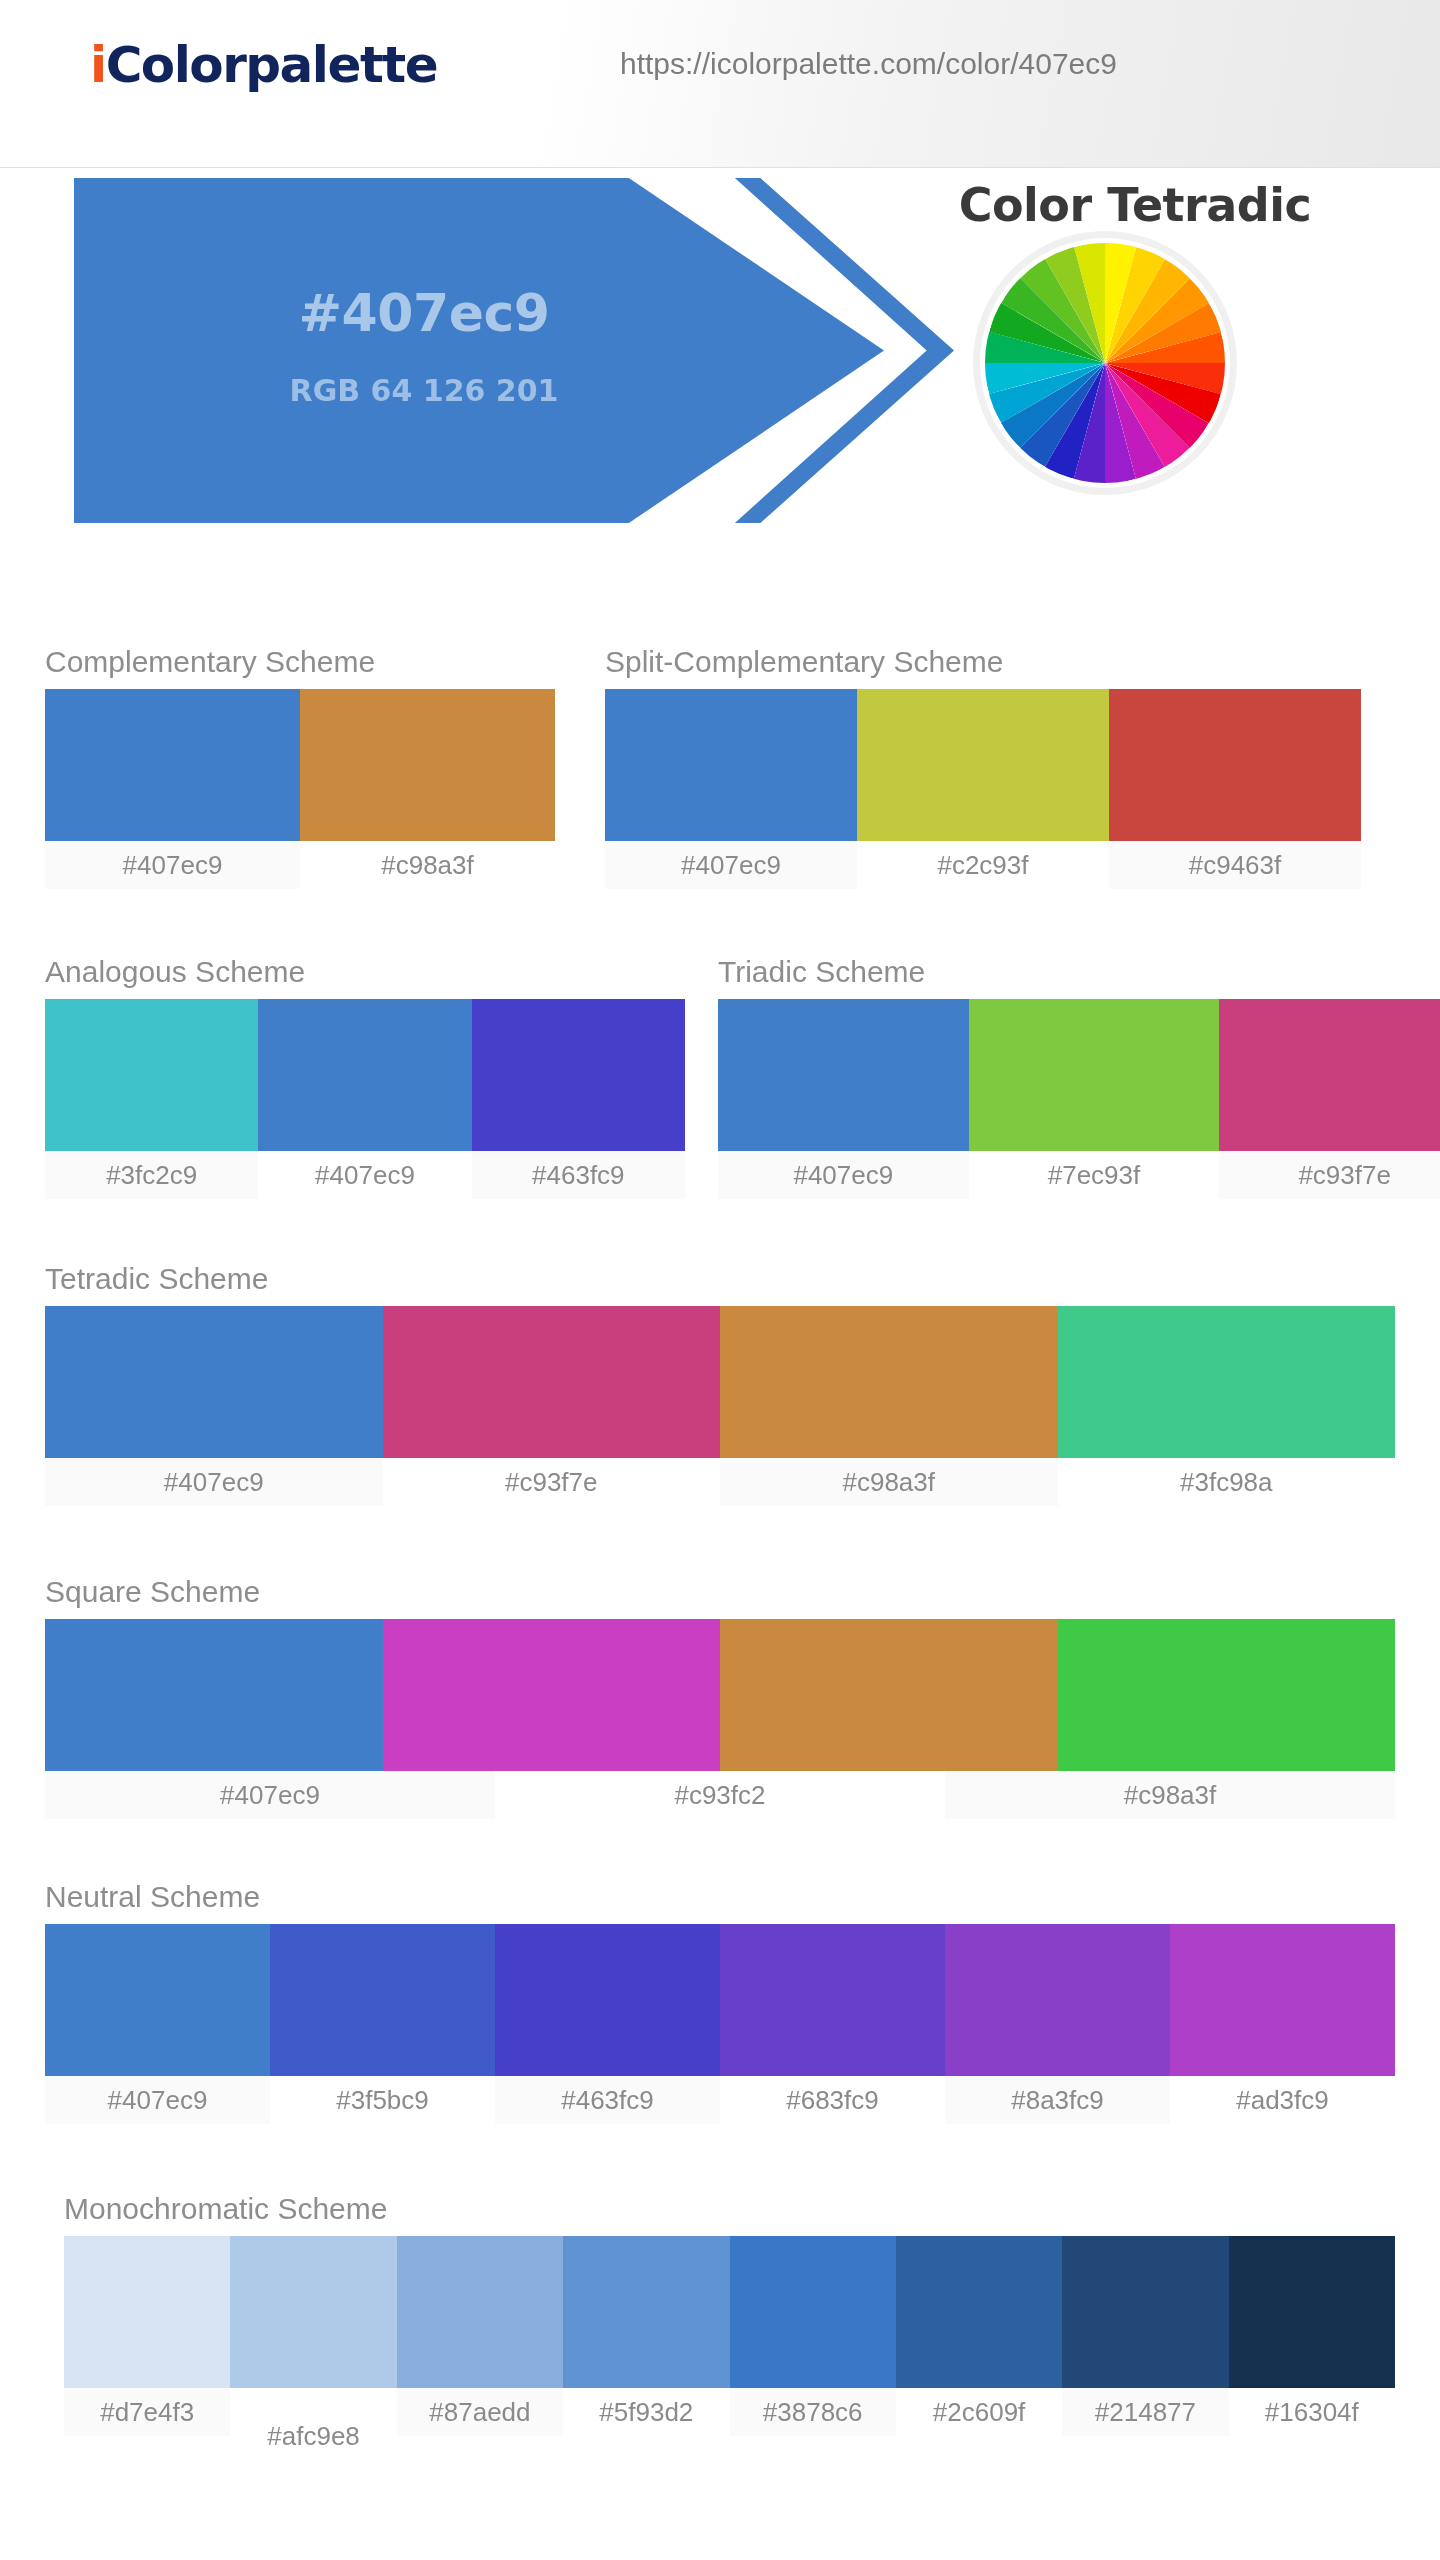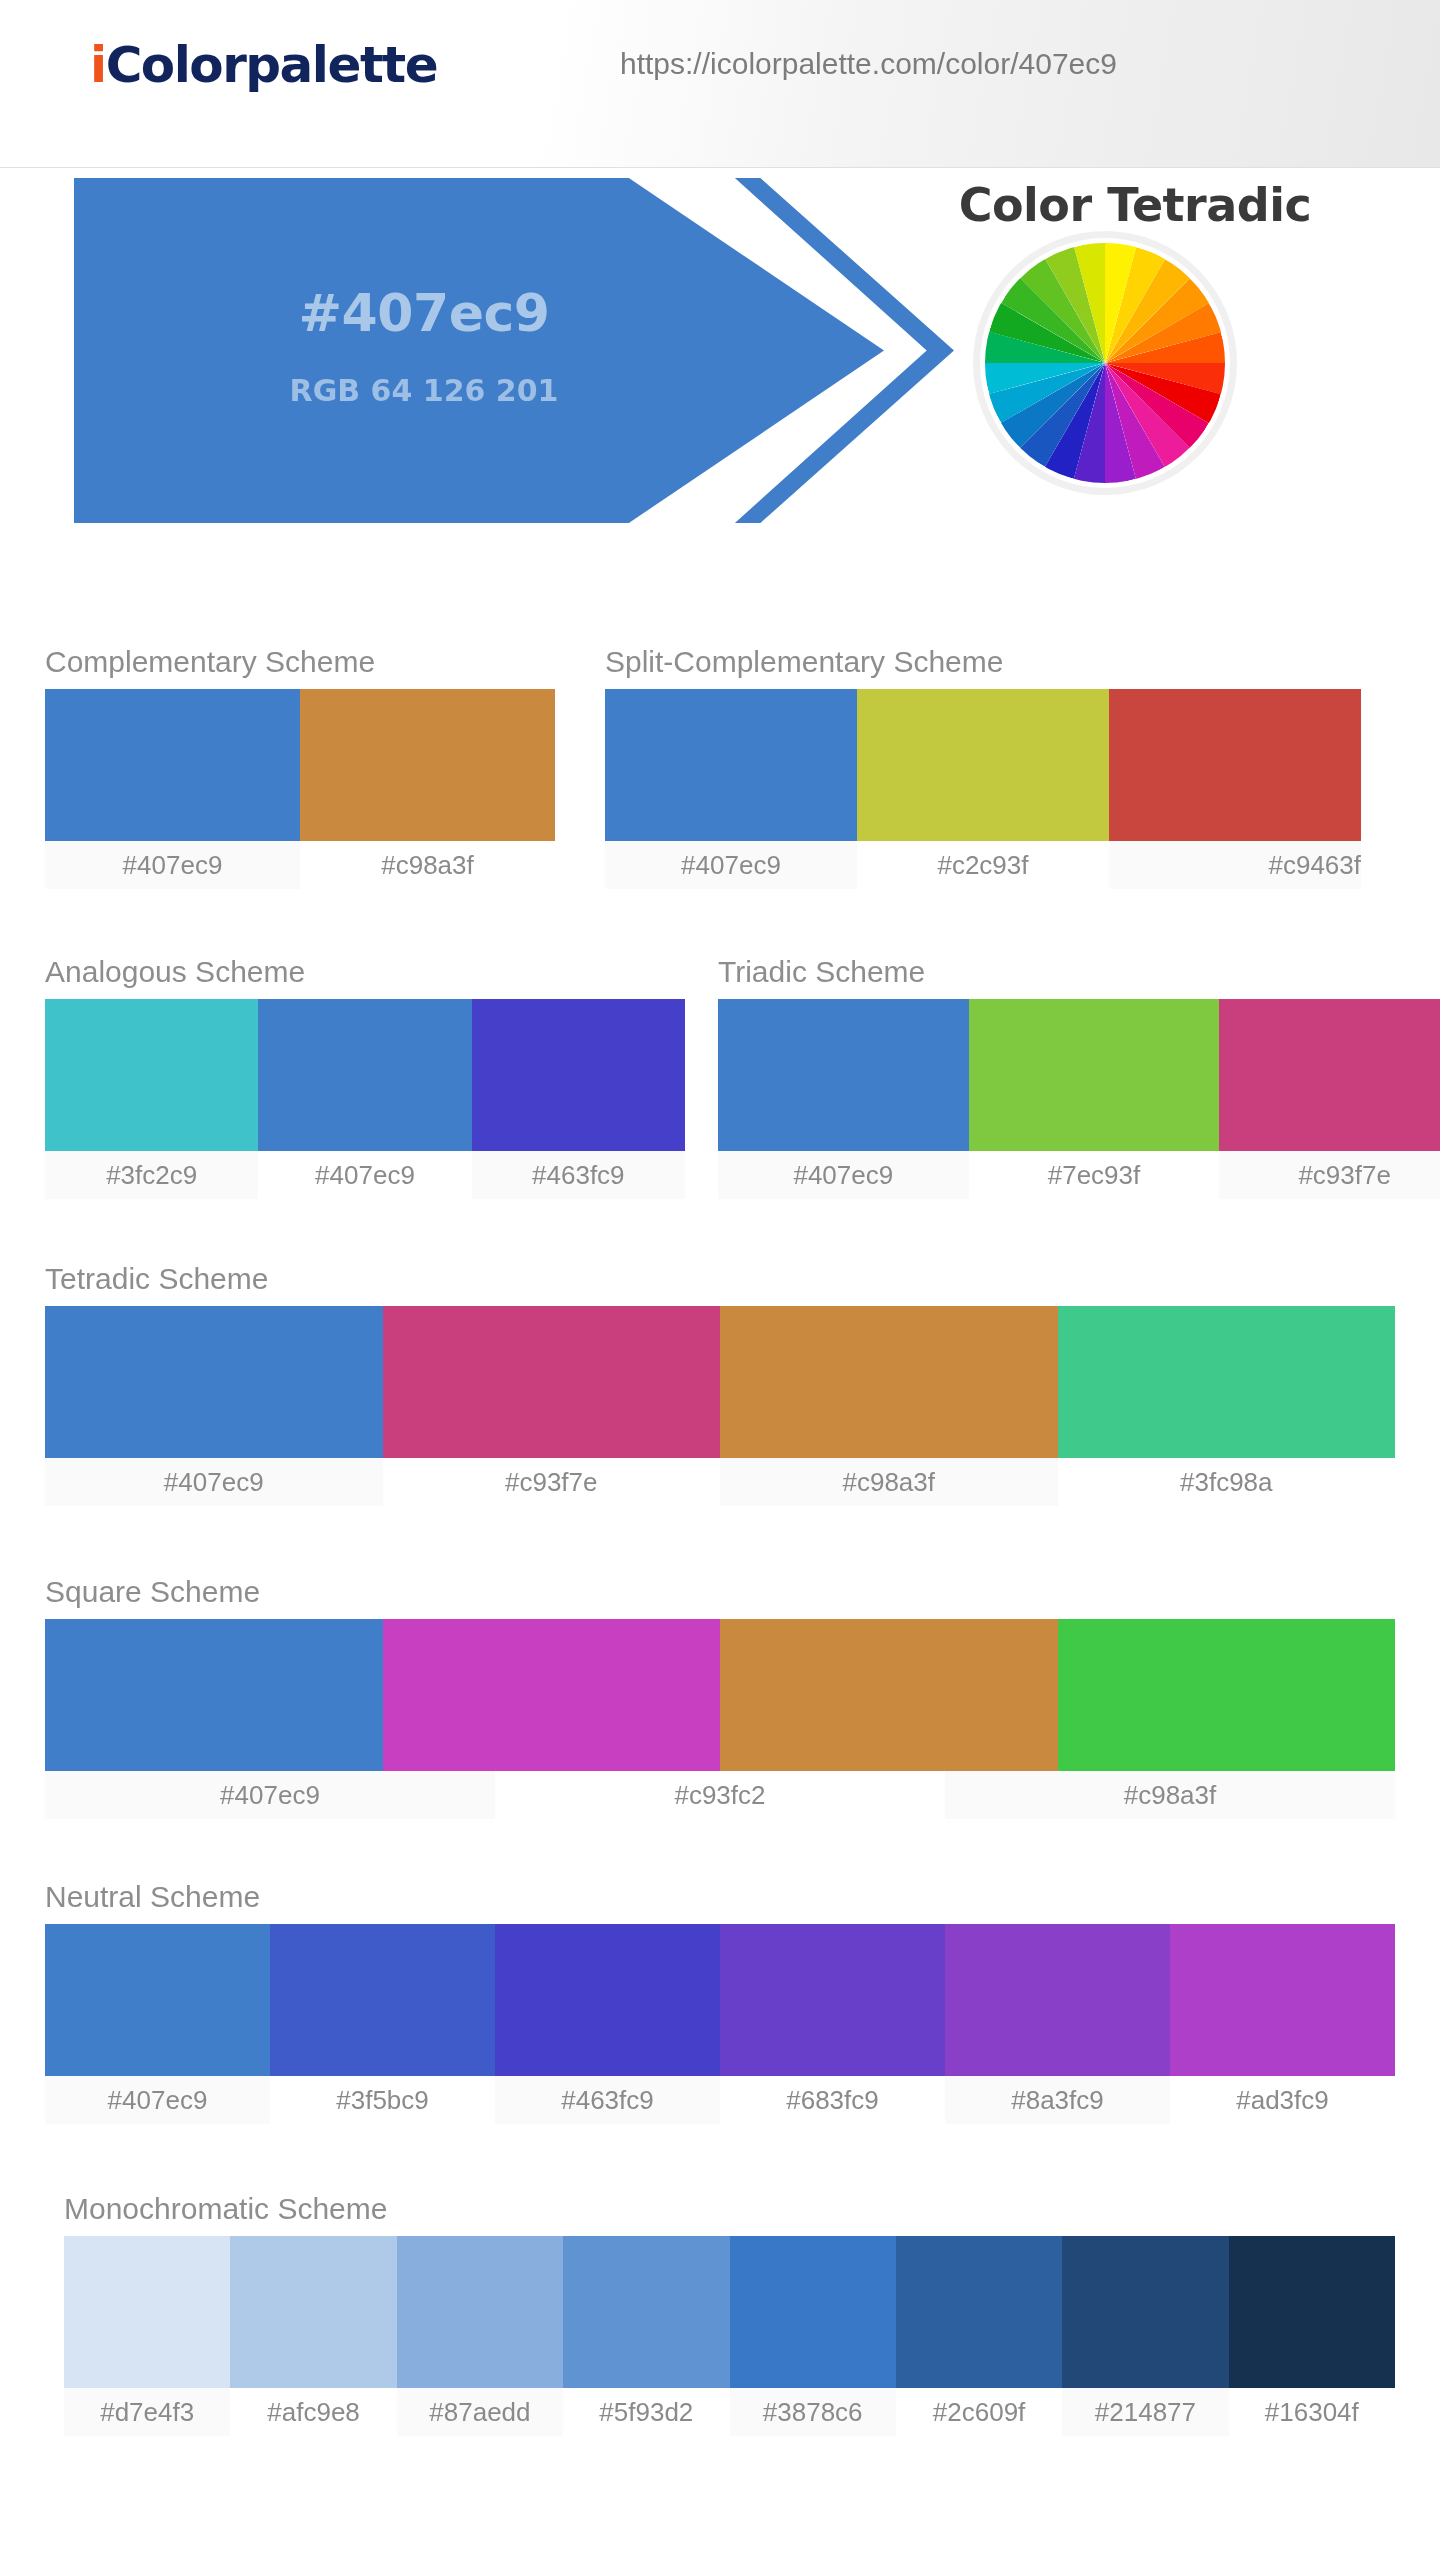--- a/index.html
+++ b/index.html
@@ -197,21 +197,21 @@
     <div class="section" style="left: 605px; top: 645px; width: 756px;">
       <div class="scheme-label">Split-Complementary Scheme</div>
       <div class="swatch-row">
         <div class="swatch" style="background: rgb(64, 126, 201); flex: 1 1 0px;"></div>
         <div class="swatch" style="background: rgb(194, 201, 63); flex: 1 1 0px;"></div>
         <div class="swatch" style="background: rgb(201, 70, 63); flex: 1 1 0px;"></div>
       </div>
       <div class="label-row">
         <div class="swatch-label tint" style="flex: 1 1 0px;">#407ec9</div>
         <div class="swatch-label" style="flex: 1 1 0px;">#c2c93f</div>
-        <div class="swatch-label tint" style="flex: 1 1 0px; text-align: right;">#c9463f</div>
+        <div class="swatch-label tint" style="flex: 1 1 0px;">#c9463f</div>
       </div>
     </div>
     <div class="section" style="left: 45px; top: 955px; width: 640px;">
       <div class="scheme-label">Analogous Scheme</div>
       <div class="swatch-row">
         <div class="swatch" style="background: rgb(63, 194, 201); flex: 1 1 0px;"></div>
         <div class="swatch" style="background: rgb(64, 126, 201); flex: 1 1 0px;"></div>
         <div class="swatch" style="background: rgb(70, 63, 201); flex: 1 1 0px;"></div>
       </div>
       <div class="label-row">
@@ -288,21 +288,21 @@
         <div class="swatch" style="background: rgb(175, 201, 232); flex: 1 1 0px;"></div>
         <div class="swatch" style="background: rgb(135, 174, 221); flex: 1 1 0px;"></div>
         <div class="swatch" style="background: rgb(95, 147, 210); flex: 1 1 0px;"></div>
         <div class="swatch" style="background: rgb(56, 120, 198); flex: 1 1 0px;"></div>
         <div class="swatch" style="background: rgb(44, 96, 159); flex: 1 1 0px;"></div>
         <div class="swatch" style="background: rgb(33, 72, 119); flex: 1 1 0px;"></div>
         <div class="swatch" style="background: rgb(22, 48, 79); flex: 1 1 0px;"></div>
       </div>
       <div class="label-row">
         <div class="swatch-label tint" style="flex: 1 1 0px;">#d7e4f3</div>
-        <div class="swatch-label" style="flex: 1 1 0px;">#afc9e8</div>
+        <div class="swatch-label" style="flex: 1 1 0px; margin-top: 24px;">#afc9e8</div>
         <div class="swatch-label tint" style="flex: 1 1 0px;">#87aedd</div>
         <div class="swatch-label" style="flex: 1 1 0px;">#5f93d2</div>
         <div class="swatch-label tint" style="flex: 1 1 0px;">#3878c6</div>
         <div class="swatch-label" style="flex: 1 1 0px;">#2c609f</div>
         <div class="swatch-label tint" style="flex: 1 1 0px;">#214877</div>
         <div class="swatch-label" style="flex: 1 1 0px;">#16304f</div>
       </div>
     </div>
   </div>
 

